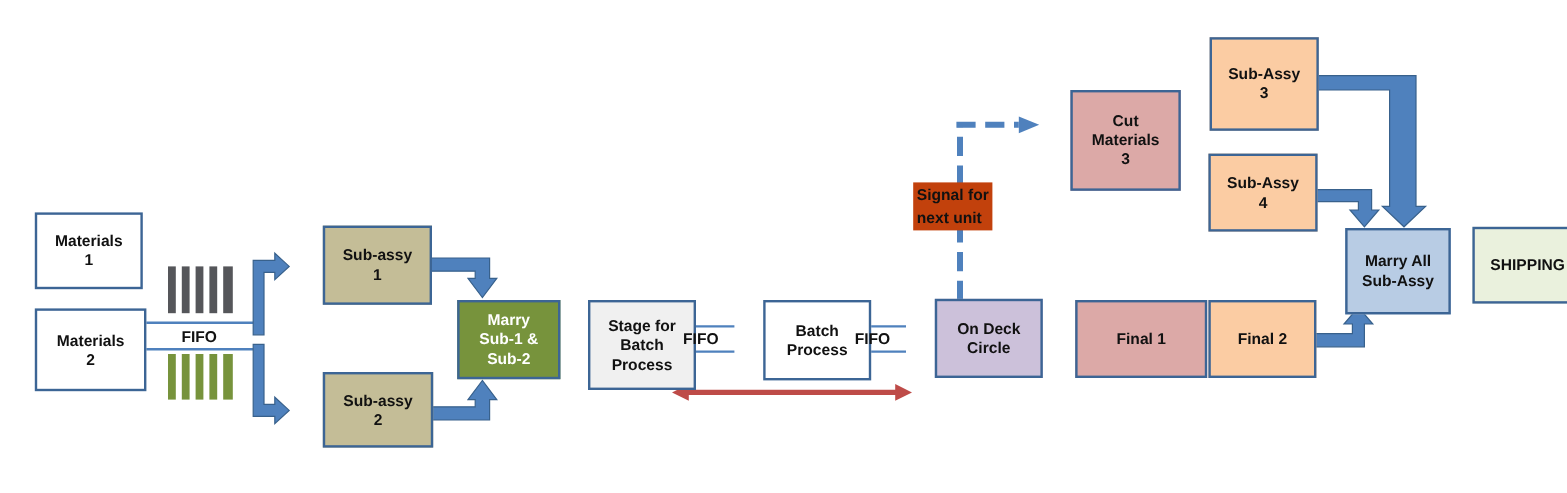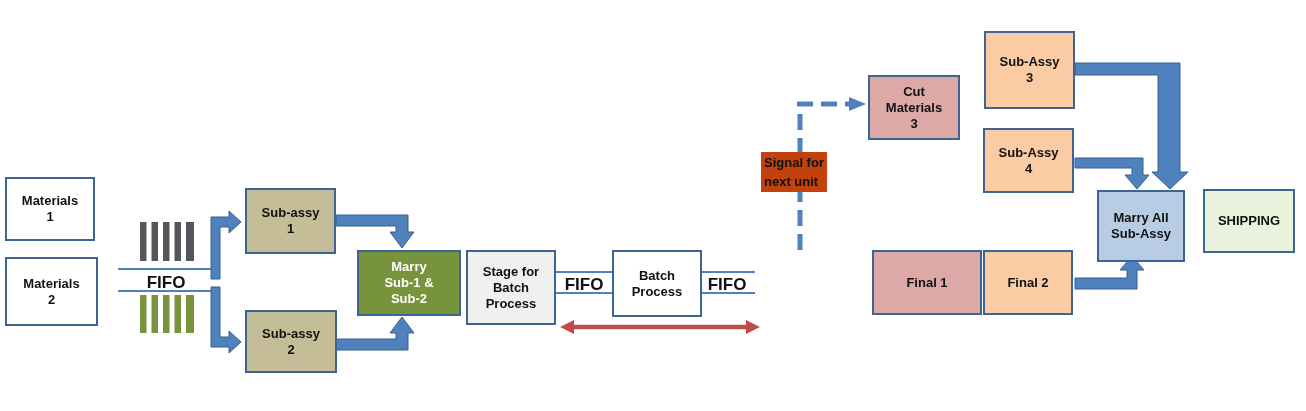--- a/index.html
+++ b/index.html
@@ -5,45 +5,45 @@
   html,body{margin:0;padding:0;background:#fff;}
   #stage{
     position:relative;width:1306px;height:411px;background:#fff;overflow:hidden;
     font-family:"Liberation Sans","DejaVu Sans",sans-serif;
   }
   #connectors{position:absolute;left:0;top:0;z-index:1;}
   .node{
     position:absolute;z-index:2;box-sizing:border-box;
     border:2px solid var(--c-box_border);
     display:flex;align-items:center;justify-content:center;
-    text-align:center;font-weight:bold;font-size:13px;line-height:16px;color:#111;
+    text-align:center;font-weight:bold;font-size:13px;line-height:16px;color:#111;margin-left:24px;
   }
   .lbl{white-space:pre-line;}
   .wavy{
     text-decoration-style:wavy;
     text-decoration-color:#e03c31;text-decoration-thickness:1px;text-underline-offset:3px;
   }
   #n-materials-1{left:5px;top:177px;width:90px;height:64px;background:#fff;}
   #n-materials-2{left:5px;top:257px;width:93px;height:69px;background:#fff;}
   #n-sub-assy-1{left:245px;top:188px;width:91px;height:66px;background:var(--c-tan);}
   #n-sub-assy-2{left:245px;top:310px;width:92px;height:63px;background:var(--c-tan);}
-  #n-marry-sub{left:357px;top:250px;width:104px;height:66px;background:var(--c-olive_green);color:#fff;}
+  #n-marry-sub{left:357px;top:250px;width:86px;height:66px;background:var(--c-olive_green);color:#fff;}
   #n-stage-batch{left:466px;top:250px;width:90px;height:75px;background:var(--c-light_gray);}
   #n-batch-process{left:612px;top:250px;width:90px;height:67px;background:#fff;}
   #n-on-deck{left:755px;top:249px;width:90px;height:66px;background:var(--c-lavender);}
-  #n-cut-materials{left:868px;top:75px;width:92px;height:65px;background:var(--c-pink);}
+  #n-cut-materials{left:868px;top:75px;width:92px;height:84px;background:var(--c-pink);}
   #n-final-1{left:872px;top:250px;width:110px;height:65px;background:var(--c-pink);}
   #n-final-2{left:983px;top:250px;width:90px;height:65px;background:var(--c-peach);}
   #n-sub-assy-3{left:984px;top:31px;width:91px;height:78px;background:var(--c-peach);}
   #n-sub-assy-4{left:983px;top:128px;width:91px;height:65px;background:var(--c-peach);}
   #n-marry-all{left:1097px;top:190px;width:88px;height:72px;background:var(--c-light_blue);}
   #n-shipping{left:1203px;top:189px;width:92px;height:64px;background:var(--c-pale_green);}
   .fifo{
     position:absolute;z-index:2;width:52px;text-align:center;
-    font-weight:bold;font-size:17px;color:#111;
+    font-weight:bold;font-size:13px;color:#111;
   }
   #fifo-left{left:140px;top:273px;}
   #fifo-mid1{left:558px;top:275px;}
   #fifo-mid2{left:701px;top:275px;}
   #signal-note{
     position:absolute;z-index:3;left:761px;top:152px;background:#c2410c;
     font-weight:bold;font-size:13px;line-height:19px;color:#111;
     white-space:pre-line;padding:1px 3px;text-align:left;
   }
   .laneline{stroke:var(--c-accent_blue);stroke-width:2;}
@@ -128,20 +128,24 @@
     <div class="lbl">Stage for
 Batch
 Process</div>
   </div>
   <div class="fifo" id="fifo-mid1">FIFO</div>
   <div class="node" id="n-batch-process">
     <div class="lbl">Batch
 Process</div>
   </div>
   <div class="fifo" id="fifo-mid2">FIFO</div>
+  <div class="node" id="n-on-deck">
+    <div class="lbl">On Deck
+Circle</div>
+  </div>
 
   <div id="signal-note">Signal for
 next unit</div>
 
   <div class="node" id="n-cut-materials">
     <div class="lbl">Cut
 Materials
 3</div>
   </div>
   <div class="node" id="n-final-1">

